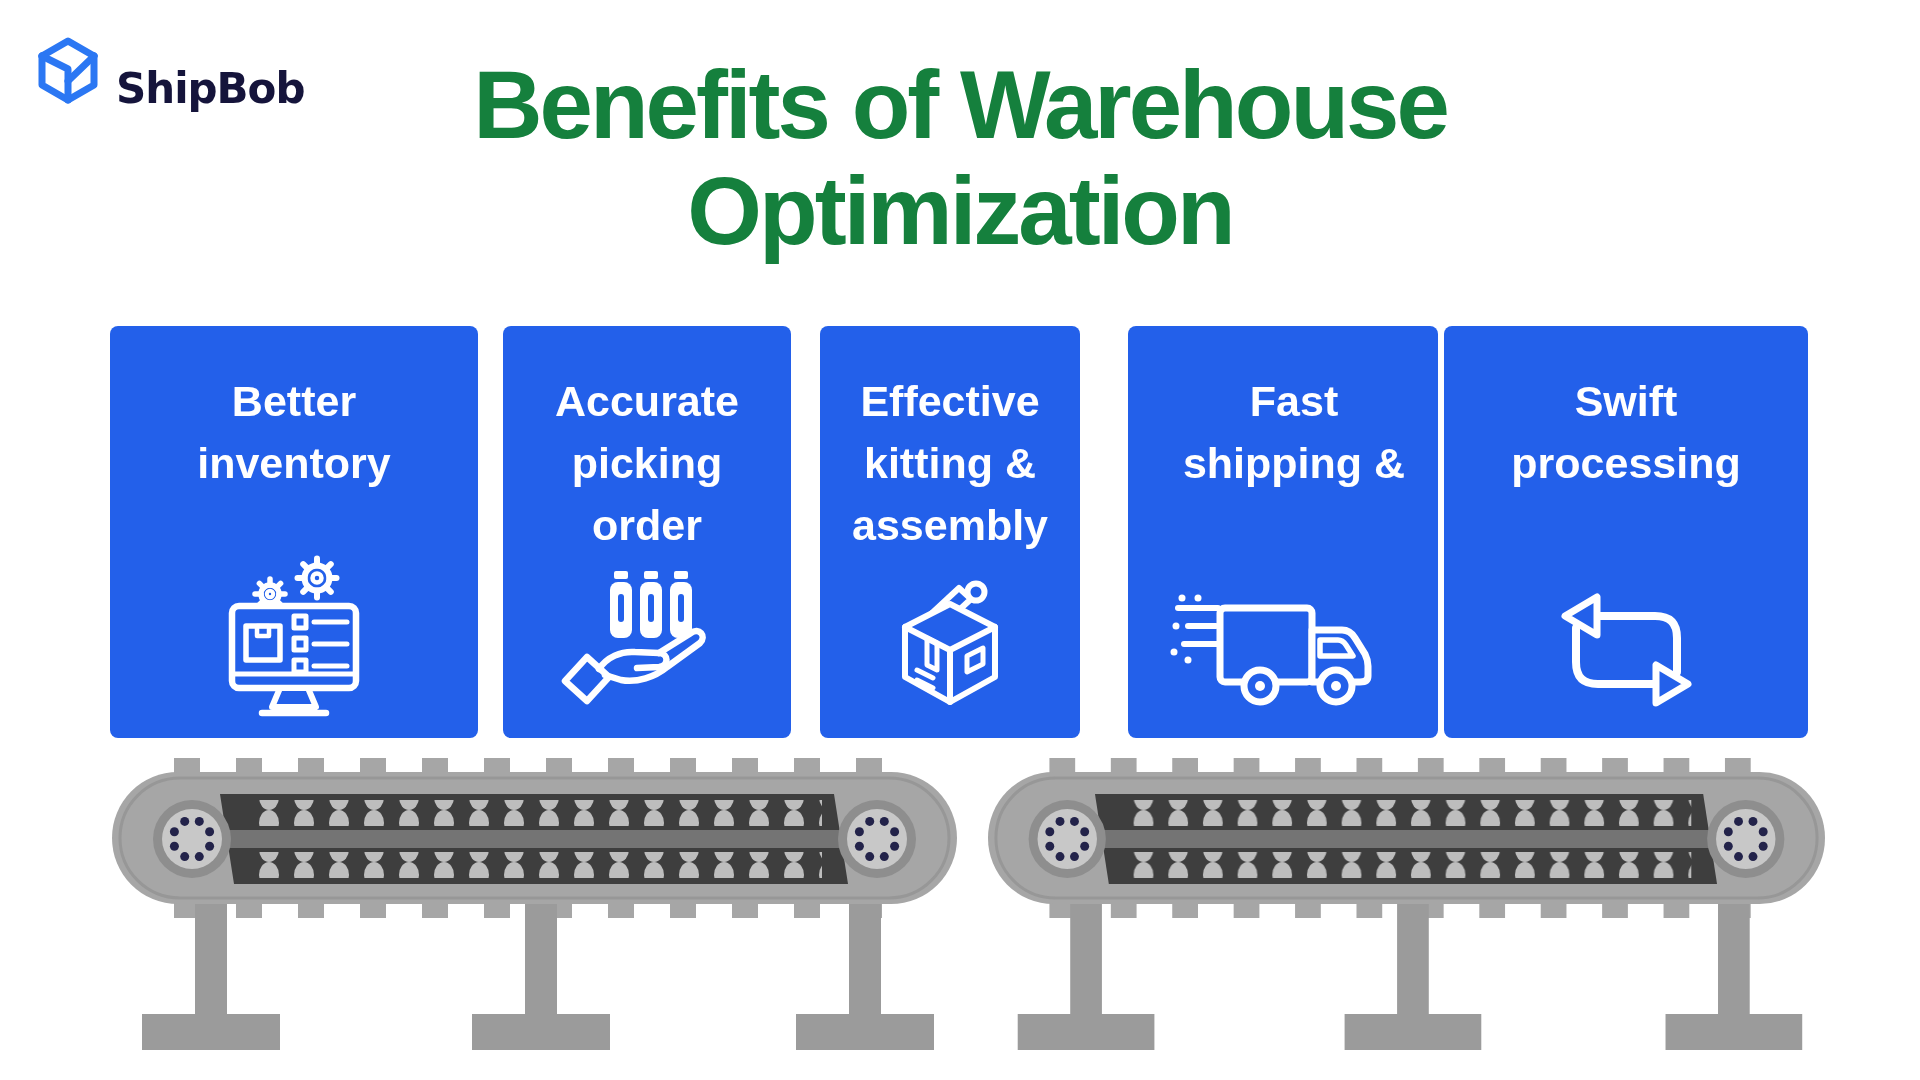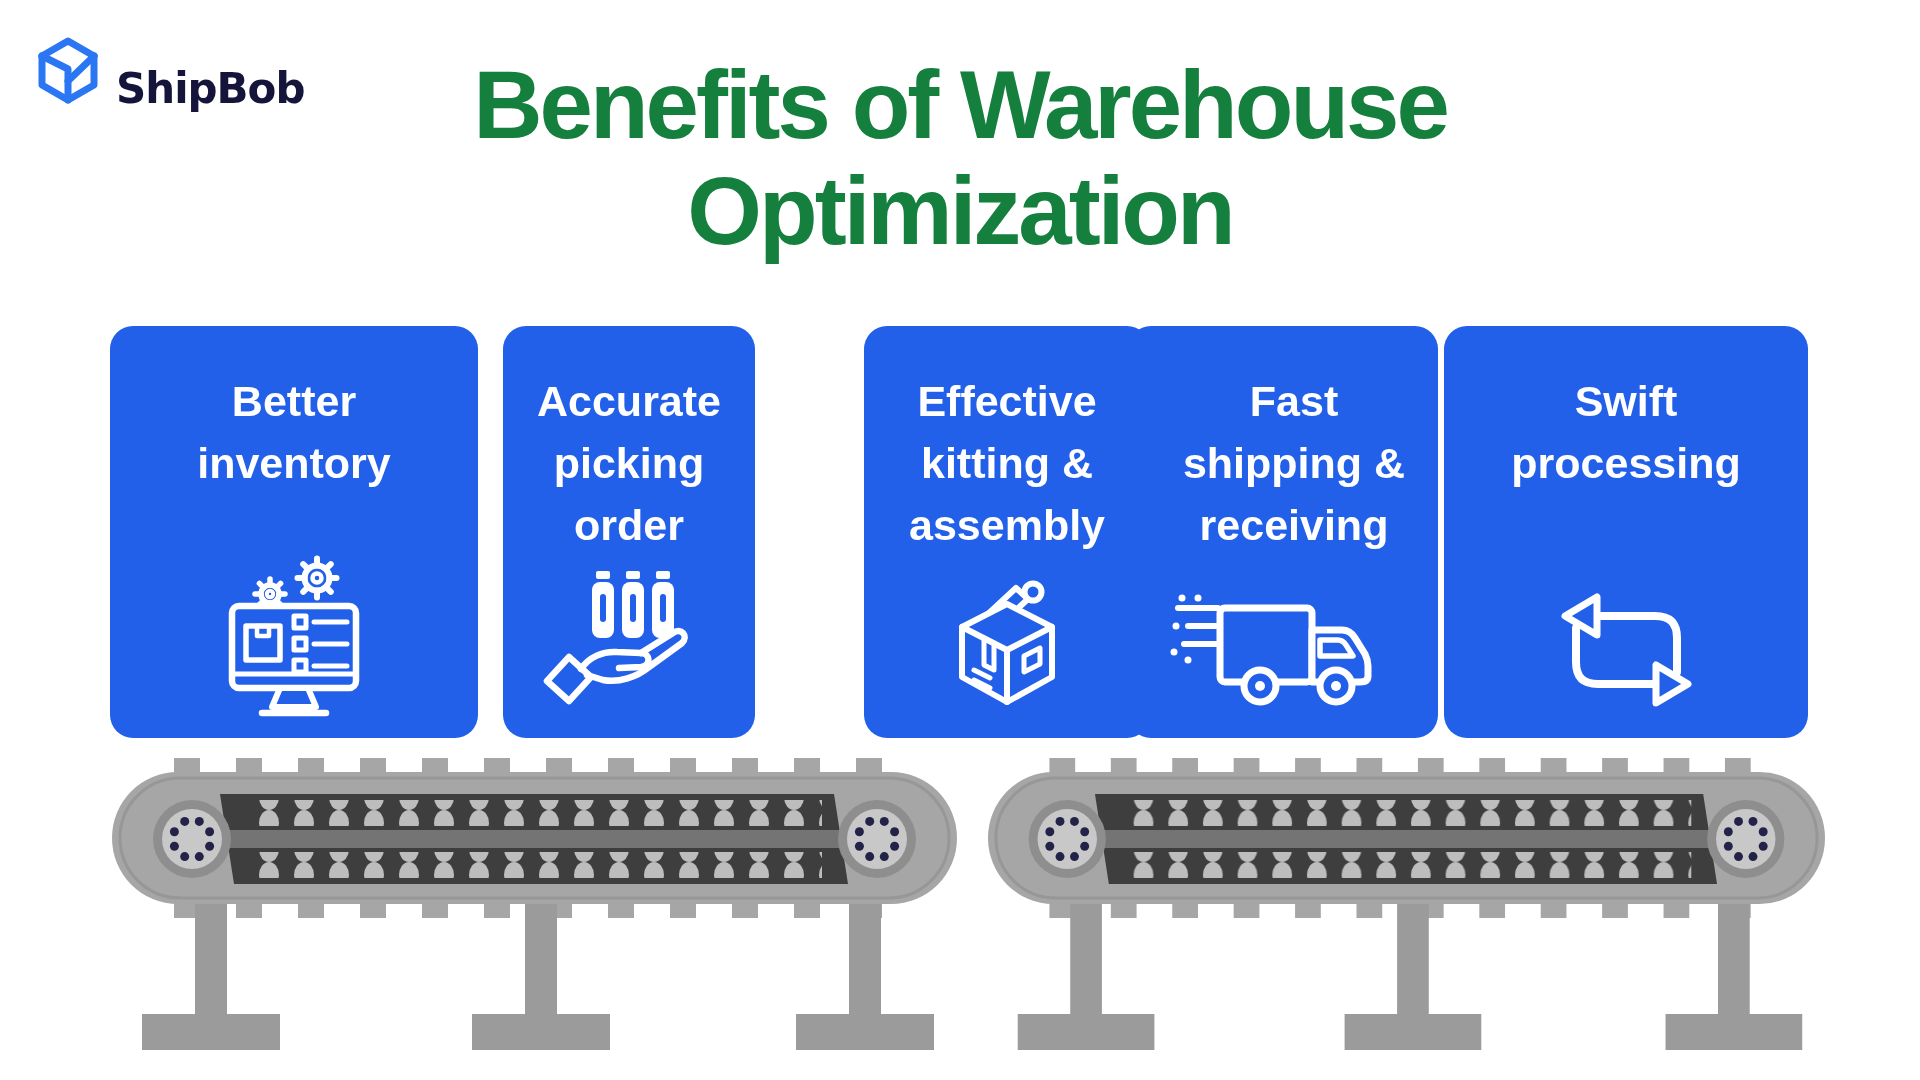--- a/index.html
+++ b/index.html
@@ -11,24 +11,24 @@
   .logo-mark{width:64px;height:68px;}
   .logo-text{font-family:"DejaVu Sans",sans-serif;font-weight:bold;font-size:42px;
              letter-spacing:-1px;color:#15143B;margin-top:38px;}
 
   
   .title{position:absolute;left:0;top:52px;width:100%;text-align:center;
          font-family:Liberation Sans, sans-serif;font-weight:bold;
          font-size:96px;line-height:106px;letter-spacing:-3px;color:#15803d;}
 
   
-  .card{position:absolute;top:326px;height:412px;border-radius:23px;background:#2360EA;}
+  .card{position:absolute;top:326px;height:412px;border-radius:8px;background:#2360EA;}
   .card.c1{left:110px;width:368px;}
-  .card.c2{left:503px;width:252px;}
-  .card.c3{left:864px;width:286px;}
+  .card.c2{left:503px;width:288px;}
+  .card.c3{left:820px;width:260px;}
   .card.c4{left:1128px;width:288px;padding-left:22px;}
   .card.c5{left:1444px;width:364px;}
   .card-text{padding-top:44px;text-align:center;color:#ffffff;
              font-size:43px;line-height:62px;font-weight:700;}
   .card-text span{display:block;}
   .card-icon{position:absolute;left:0;bottom:18px;width:100%;
              display:flex;justify-content:center;align-items:flex-end;}
 
   
   .belt{position:absolute;top:758px;height:292px;}
@@ -173,21 +173,20 @@
           <line x1="42" y1="110" x2="58" y2="118" stroke-width="5"></line>
         </g>
       </svg>
     </div>
   </div>
 
   <div class="card c4">
     <div class="card-text">
       <span>Fast</span>
       <span>shipping &amp;</span>
-      <span>receiving</span>
     </div>
     <div class="card-icon">
       <svg width="230" height="130" viewBox="0 0 230 130">
         <g fill="none" stroke="#FFFFFF" stroke-linecap="round" stroke-linejoin="round">
 
           <circle cx="14" cy="8" r="3.5" fill="#fff" stroke="none"></circle>
           <circle cx="30" cy="8" r="3.5" fill="#fff" stroke="none"></circle>
           <circle cx="8" cy="36" r="3.5" fill="#fff" stroke="none"></circle>
           <circle cx="6" cy="62" r="3.5" fill="#fff" stroke="none"></circle>
           <circle cx="20" cy="70" r="3.5" fill="#fff" stroke="none"></circle>

